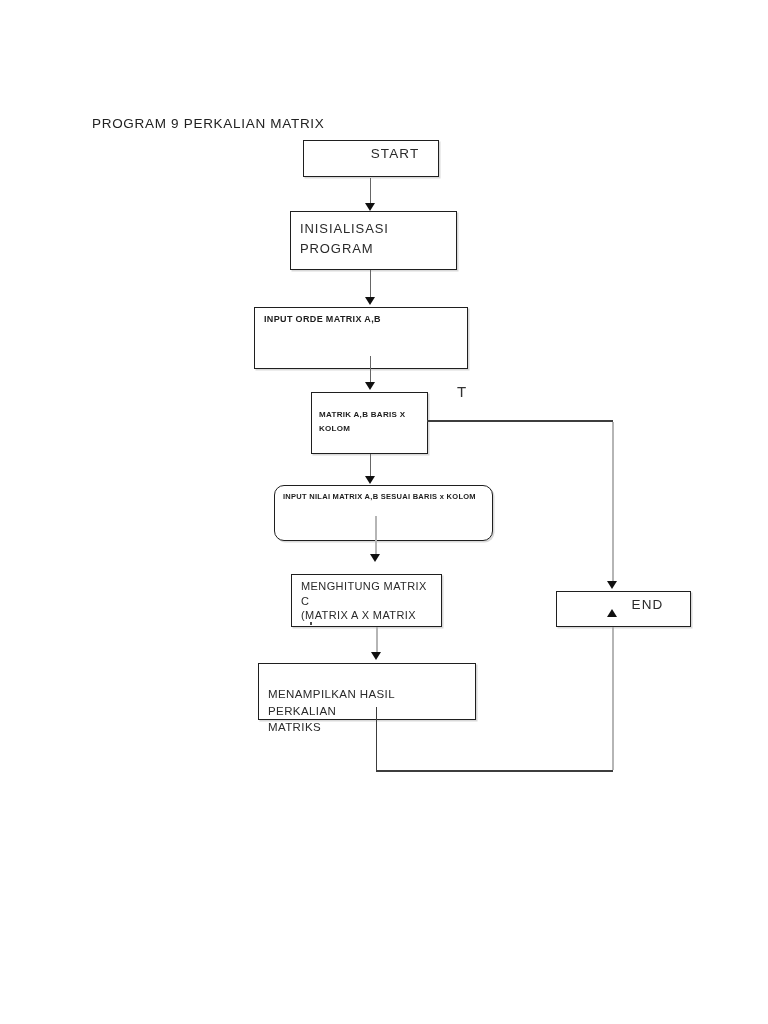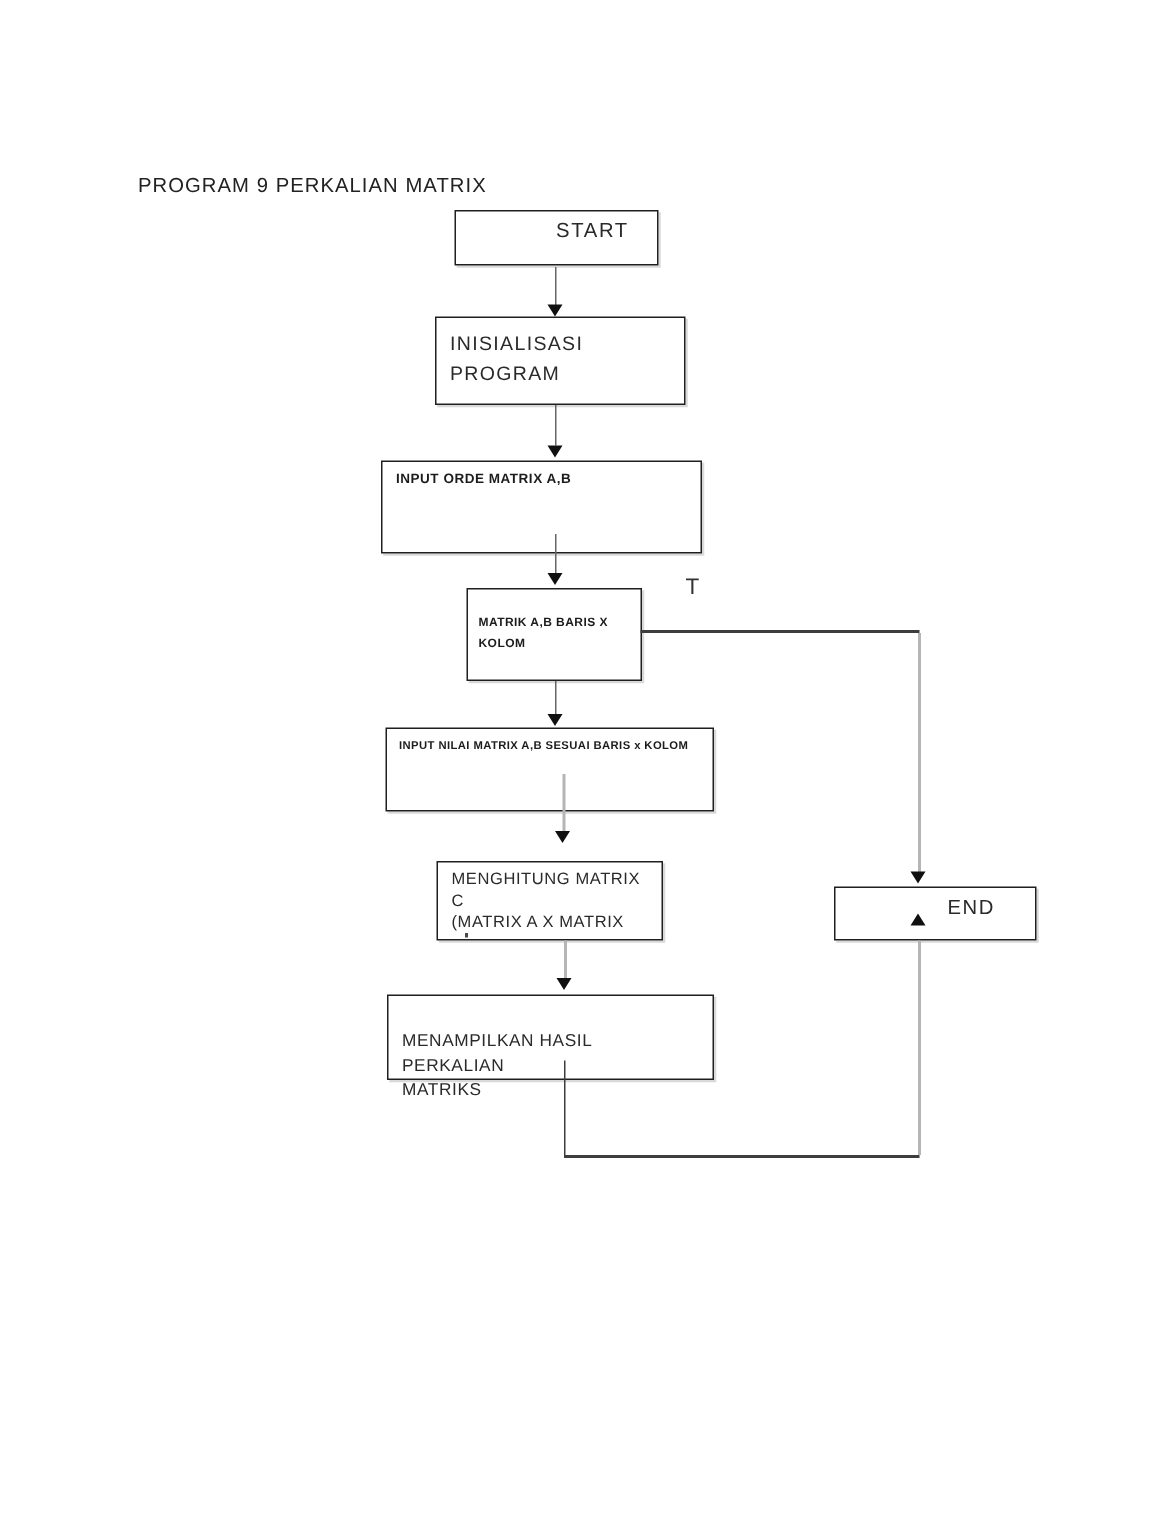--- a/index.html
+++ b/index.html
@@ -13,21 +13,21 @@
   .node{
     position:absolute;background:#fff;border:1.6px solid #1f1f1f;
     box-sizing:border-box;box-shadow:1.5px 1.5px 0 rgba(120,120,120,.28);padding-left:48px;
   }
   .node .txt{display:block;}
   .center-label{text-align:center;padding-top:5px;font-size:13.5px;letter-spacing:1.1px;color:#2a2a2a;}
   .n-start{left:303px;top:140px;width:136px;height:37px;}
   .n-init{left:290px;top:211px;width:167px;height:59px;font-size:13px;letter-spacing:.9px;padding:7px 9px;line-height:1.5;color:#2a2a2a;}
   .n-orde{left:254px;top:307px;width:214px;height:62px;font-size:9px;font-weight:700;letter-spacing:.35px;padding:6px 9px;color:#1c1c1c;}
   .n-cek{left:311px;top:392px;width:117px;height:62px;font-size:8px;font-weight:700;letter-spacing:.3px;padding:15px 7px;line-height:1.7;color:#1c1c1c;}
-  .n-nilai{left:257px;top:485px;width:219px;height:56px;font-size:7.5px;font-weight:700;letter-spacing:.28px;padding:6px 8px;color:#1c1c1c;}
+  .n-nilai{left:274px;top:485px;width:219px;height:56px;font-size:7.5px;font-weight:700;letter-spacing:.28px;padding:6px 8px;color:#1c1c1c;border-radius:10px;}
   .n-hitung{left:291px;top:574px;width:151px;height:53px;font-size:11px;letter-spacing:.4px;padding:4px 9px;line-height:1.32;color:#2a2a2a;overflow:hidden;}
   .n-tampil{left:258px;top:663px;width:218px;height:57px;font-size:11.5px;letter-spacing:.4px;padding:22px 9px;line-height:1.45;color:#2a2a2a;}
   .n-end{left:556px;top:591px;width:135px;height:36px;}
   .branch-label{position:absolute;left:457px;top:383px;font-size:15px;letter-spacing:.5px;color:#333;}
   .vline,.hline{position:absolute;}
   .vline{width:1.4px;background:#666;}
   .vline.light{width:1.6px;background:#b5b5b5;}
   .vline.dark{width:1.4px;background:#3c3c3c;}
   .hline{height:2px;background:#3d3d3d;}
   .arrow-down{

